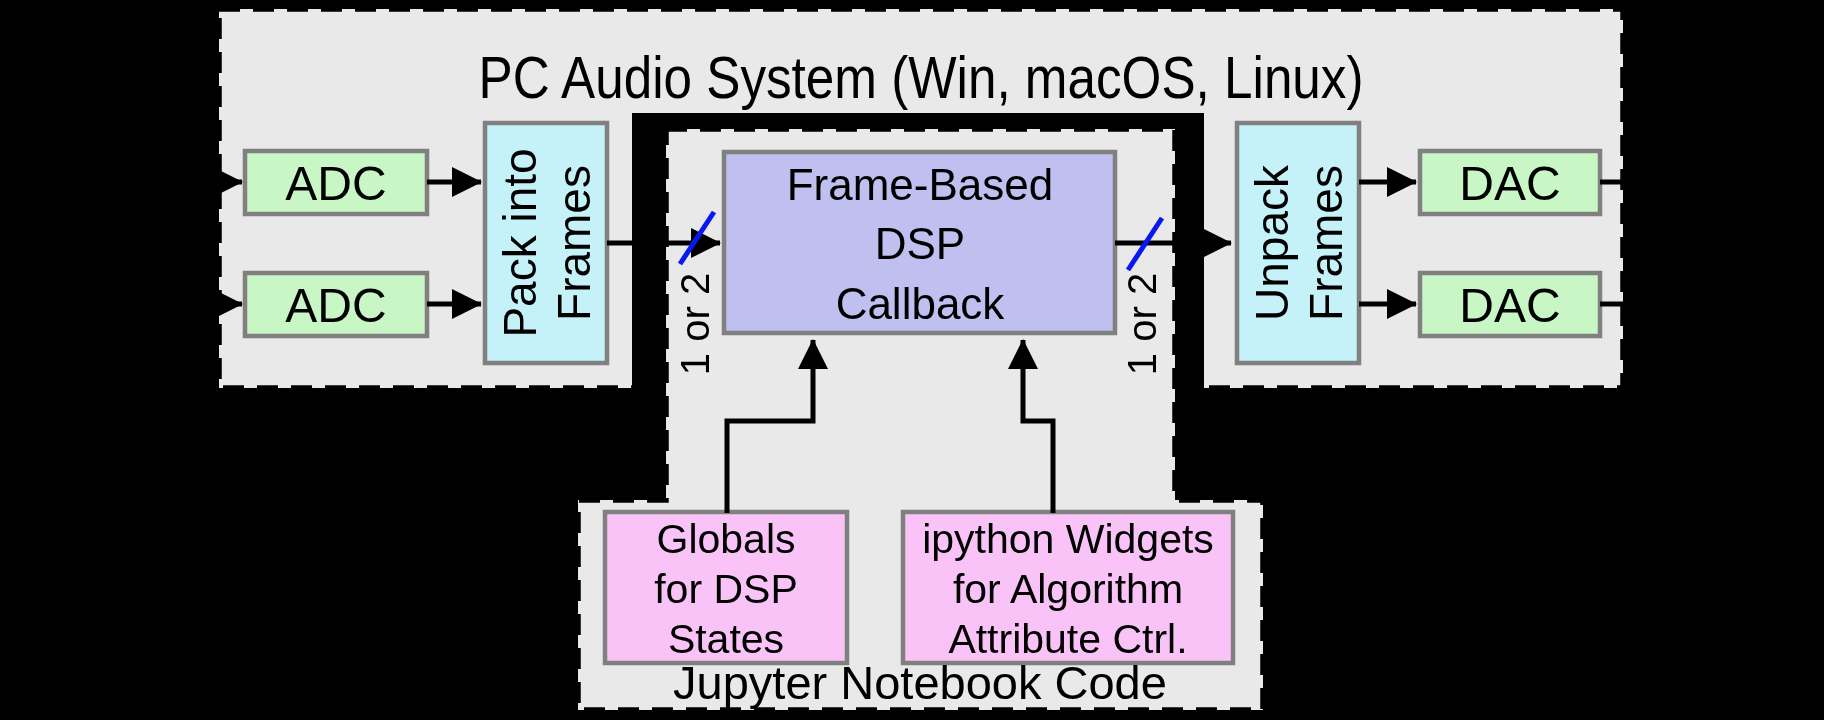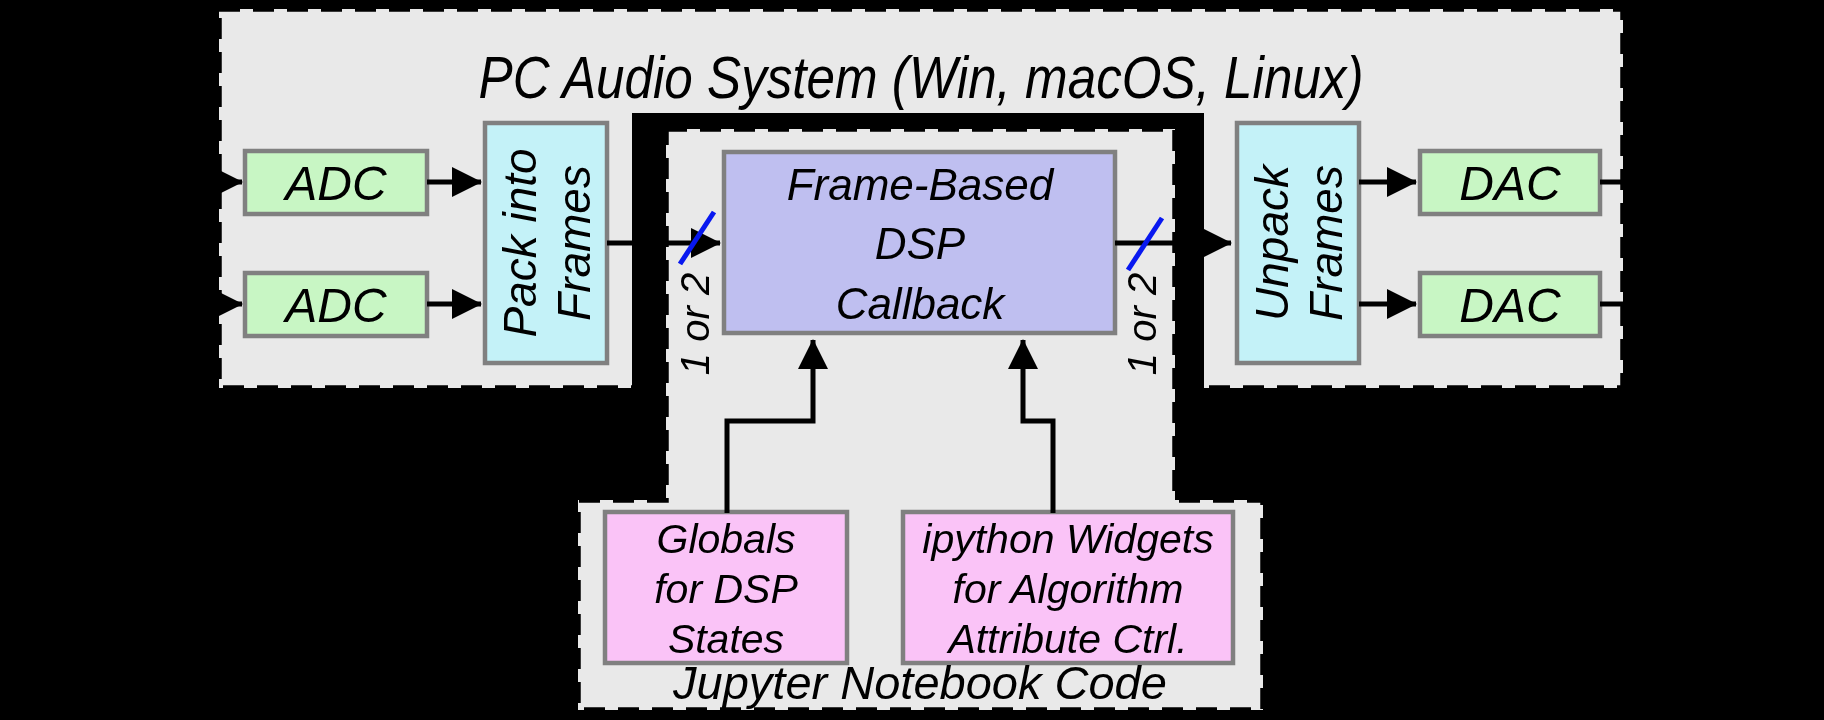--- a/index.html
+++ b/index.html
@@ -1,16 +1,16 @@
 <!DOCTYPE html>
 <html><head>
 <meta charset="utf-8">
 <style>
   html,body { margin:0; padding:0; background:#000; }
-  .stage { position:relative; width:1824px; height:720px; background:#000; overflow:hidden;font-style:italic; }
+  .stage { position:relative; width:1824px; height:720px; background:#000; overflow:hidden; }
   svg { display:block; }
   .lbl { font-family:"Liberation Sans","DejaVu Sans",sans-serif; fill:#000; text-anchor:middle; }
   .f60 { font-size:60px; }
   .f48 { font-size:48px; }
   .f47 { font-size:47px; }
   .f46 { font-size:46px; }
   .f44 { font-size:44px; }
   .f41 { font-size:41px; }
   .f40 { font-size:40px; }
   .conn { stroke:#000; stroke-width:5; fill:none; }

